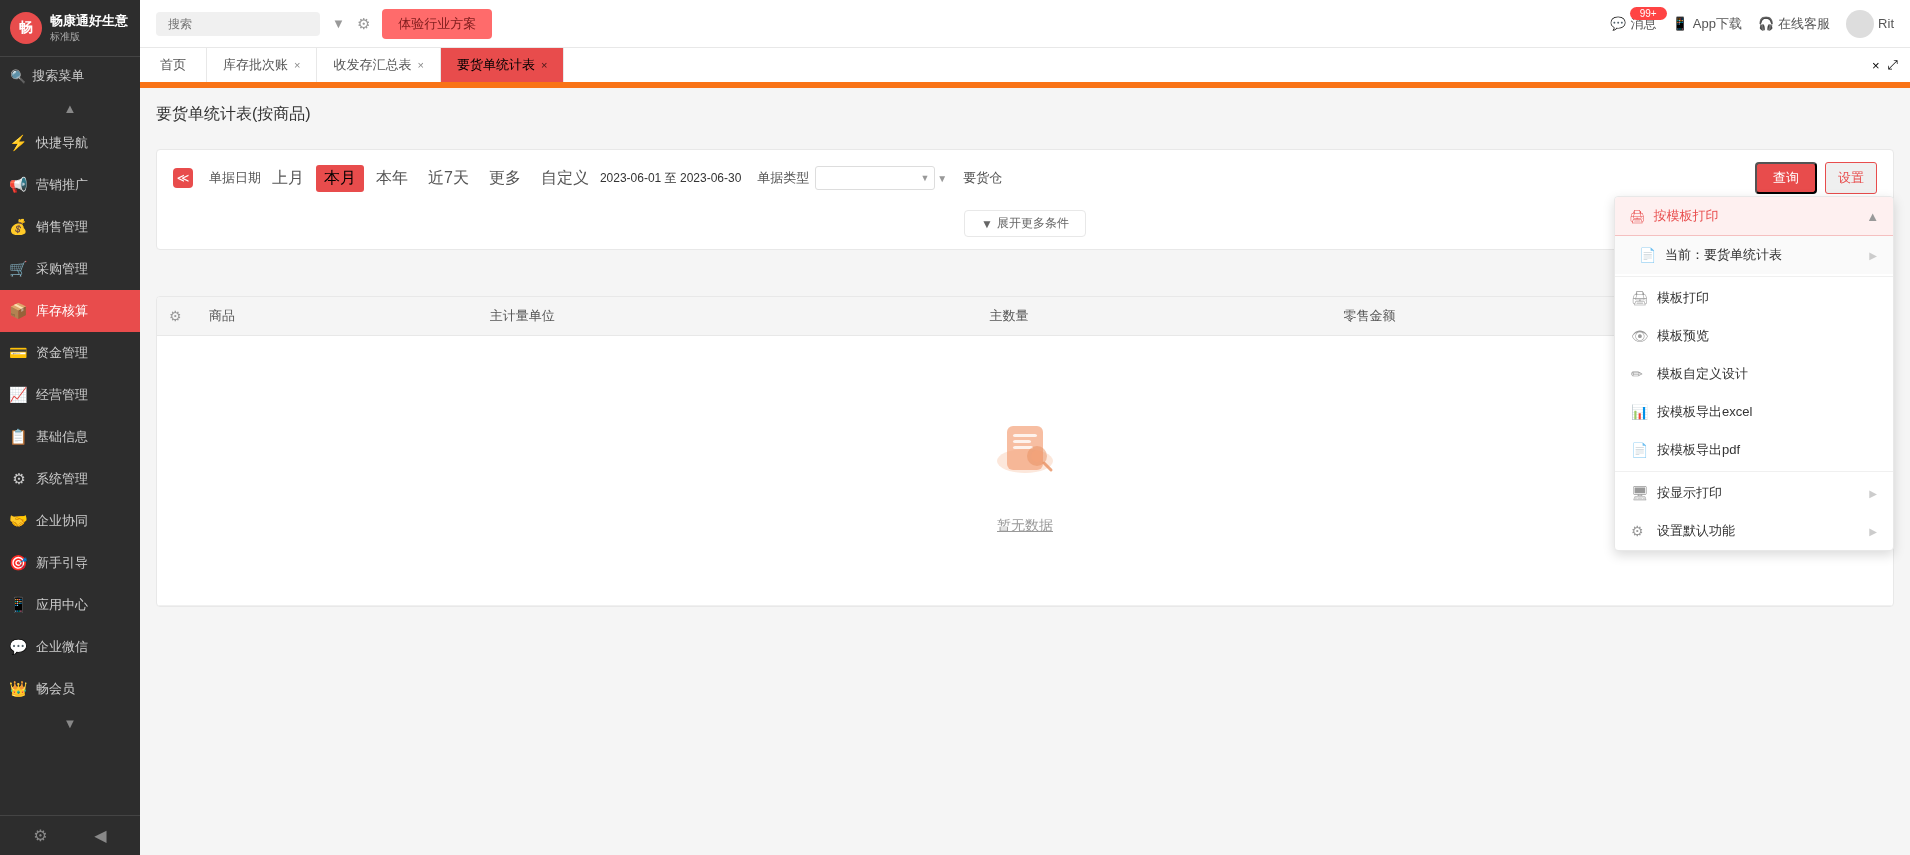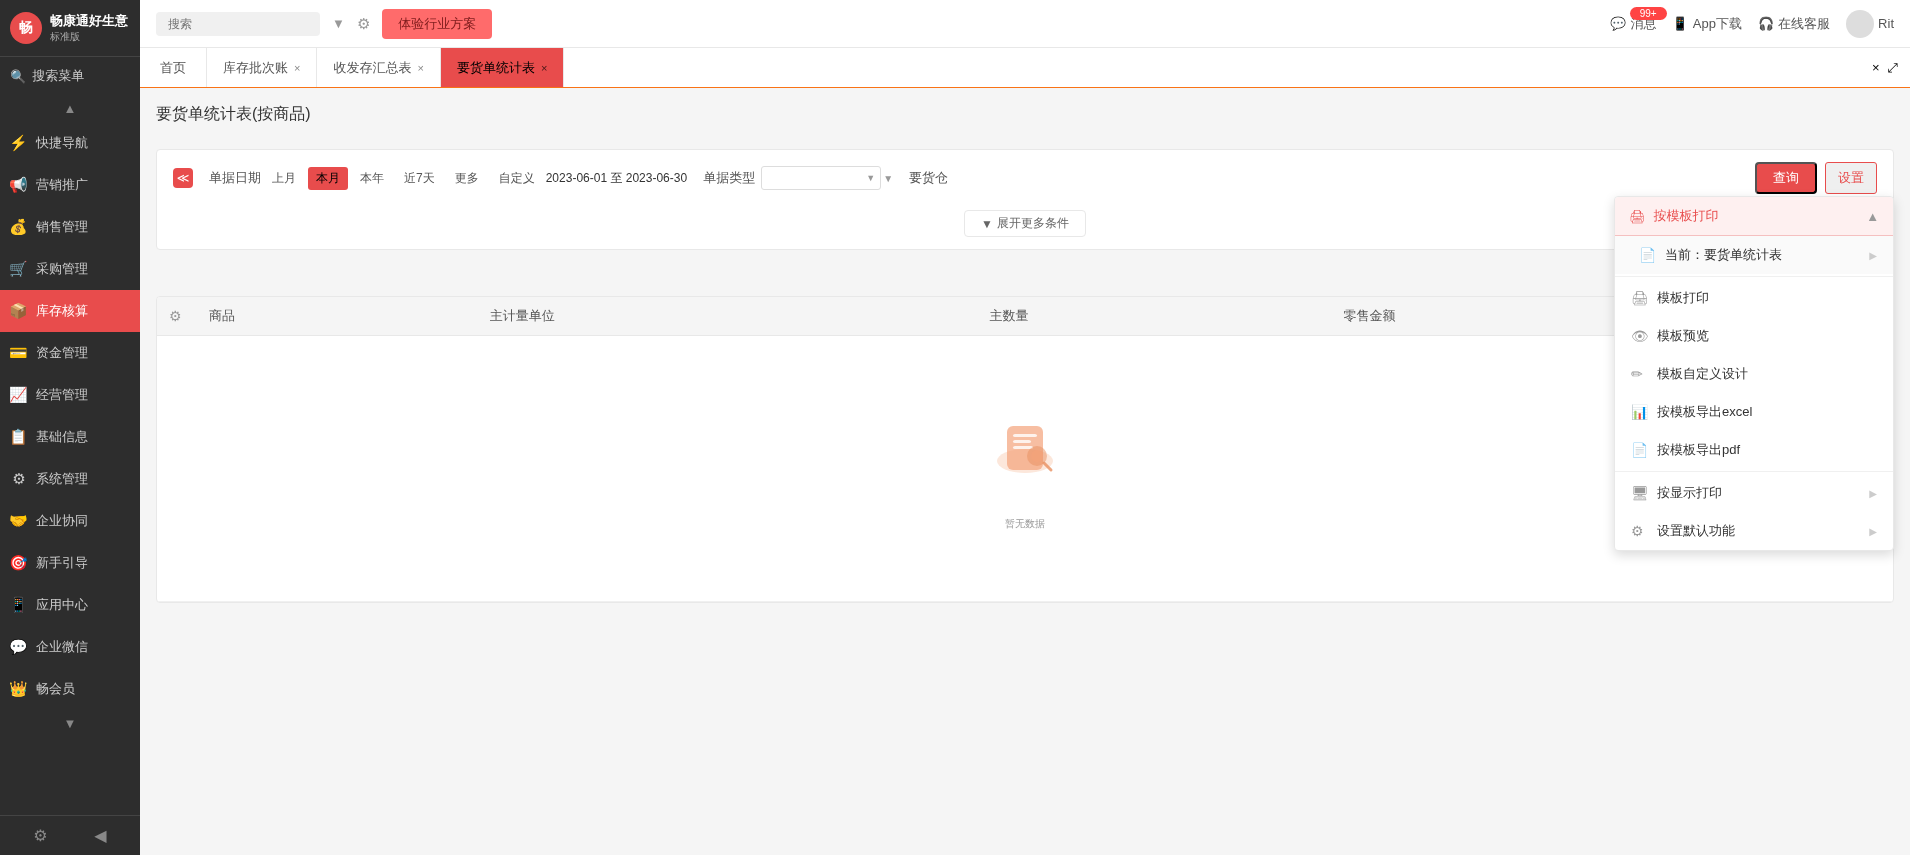--- a/index.html
+++ b/index.html
@@ -167,21 +167,21 @@
     .avatar {
       width: 28px;
       height: 28px;
       background: #ddd;
       border-radius: 50%;
     }
 
     
     .tabs-bar {
       background: white;
-      border-bottom: 1px solid #f97316;
+      border-bottom: 6px solid #f97316;
       display: flex;
       align-items: center;
       padding: 0 0 0 0;
       height: 40px;
     }
     .tab {
       display: flex;
       align-items: center;
       padding: 0 16px;
       height: 100%;
@@ -267,21 +267,21 @@
       display: flex;
       align-items: center;
       gap: 3px;
     }
     .date-label { color: #555; font-size: 13px; }
     .date-options { display: flex; gap: 4px; }
     .date-option {
       padding: 3px 8px;
       border-radius: 3px;
       cursor: pointer;
-      font-size: 12px;
+      font-size: 16px;
       color: #555;
       text-align: right;
     }
     .date-option.active {
       background: #e84c4c;
       color: #000000;
     }
     .date-range {
       font-size: 12px;
       color: #333;
@@ -395,21 +395,21 @@
       align-items: center;
       justify-content: center;
       padding: 60px 20px;
       color: #999;
     }
     .empty-icon {
       font-size: 80px;
       margin-bottom: 12px;
       color: #f4a27a;
     }
-    .empty-text { font-size: 10px; color: #999; }
+    .empty-text { font-size: 14px; color: #999; text-decoration: underline; }
 
     
     .dropdown-overlay {
       position: absolute;
       top: 108px;
       right: 16px;
       background: white;
       border: 1px solid #e8e8e8;
       border-radius: 4px;
       box-shadow: 0 4px 12px rgba(0,0,0,0.15);

